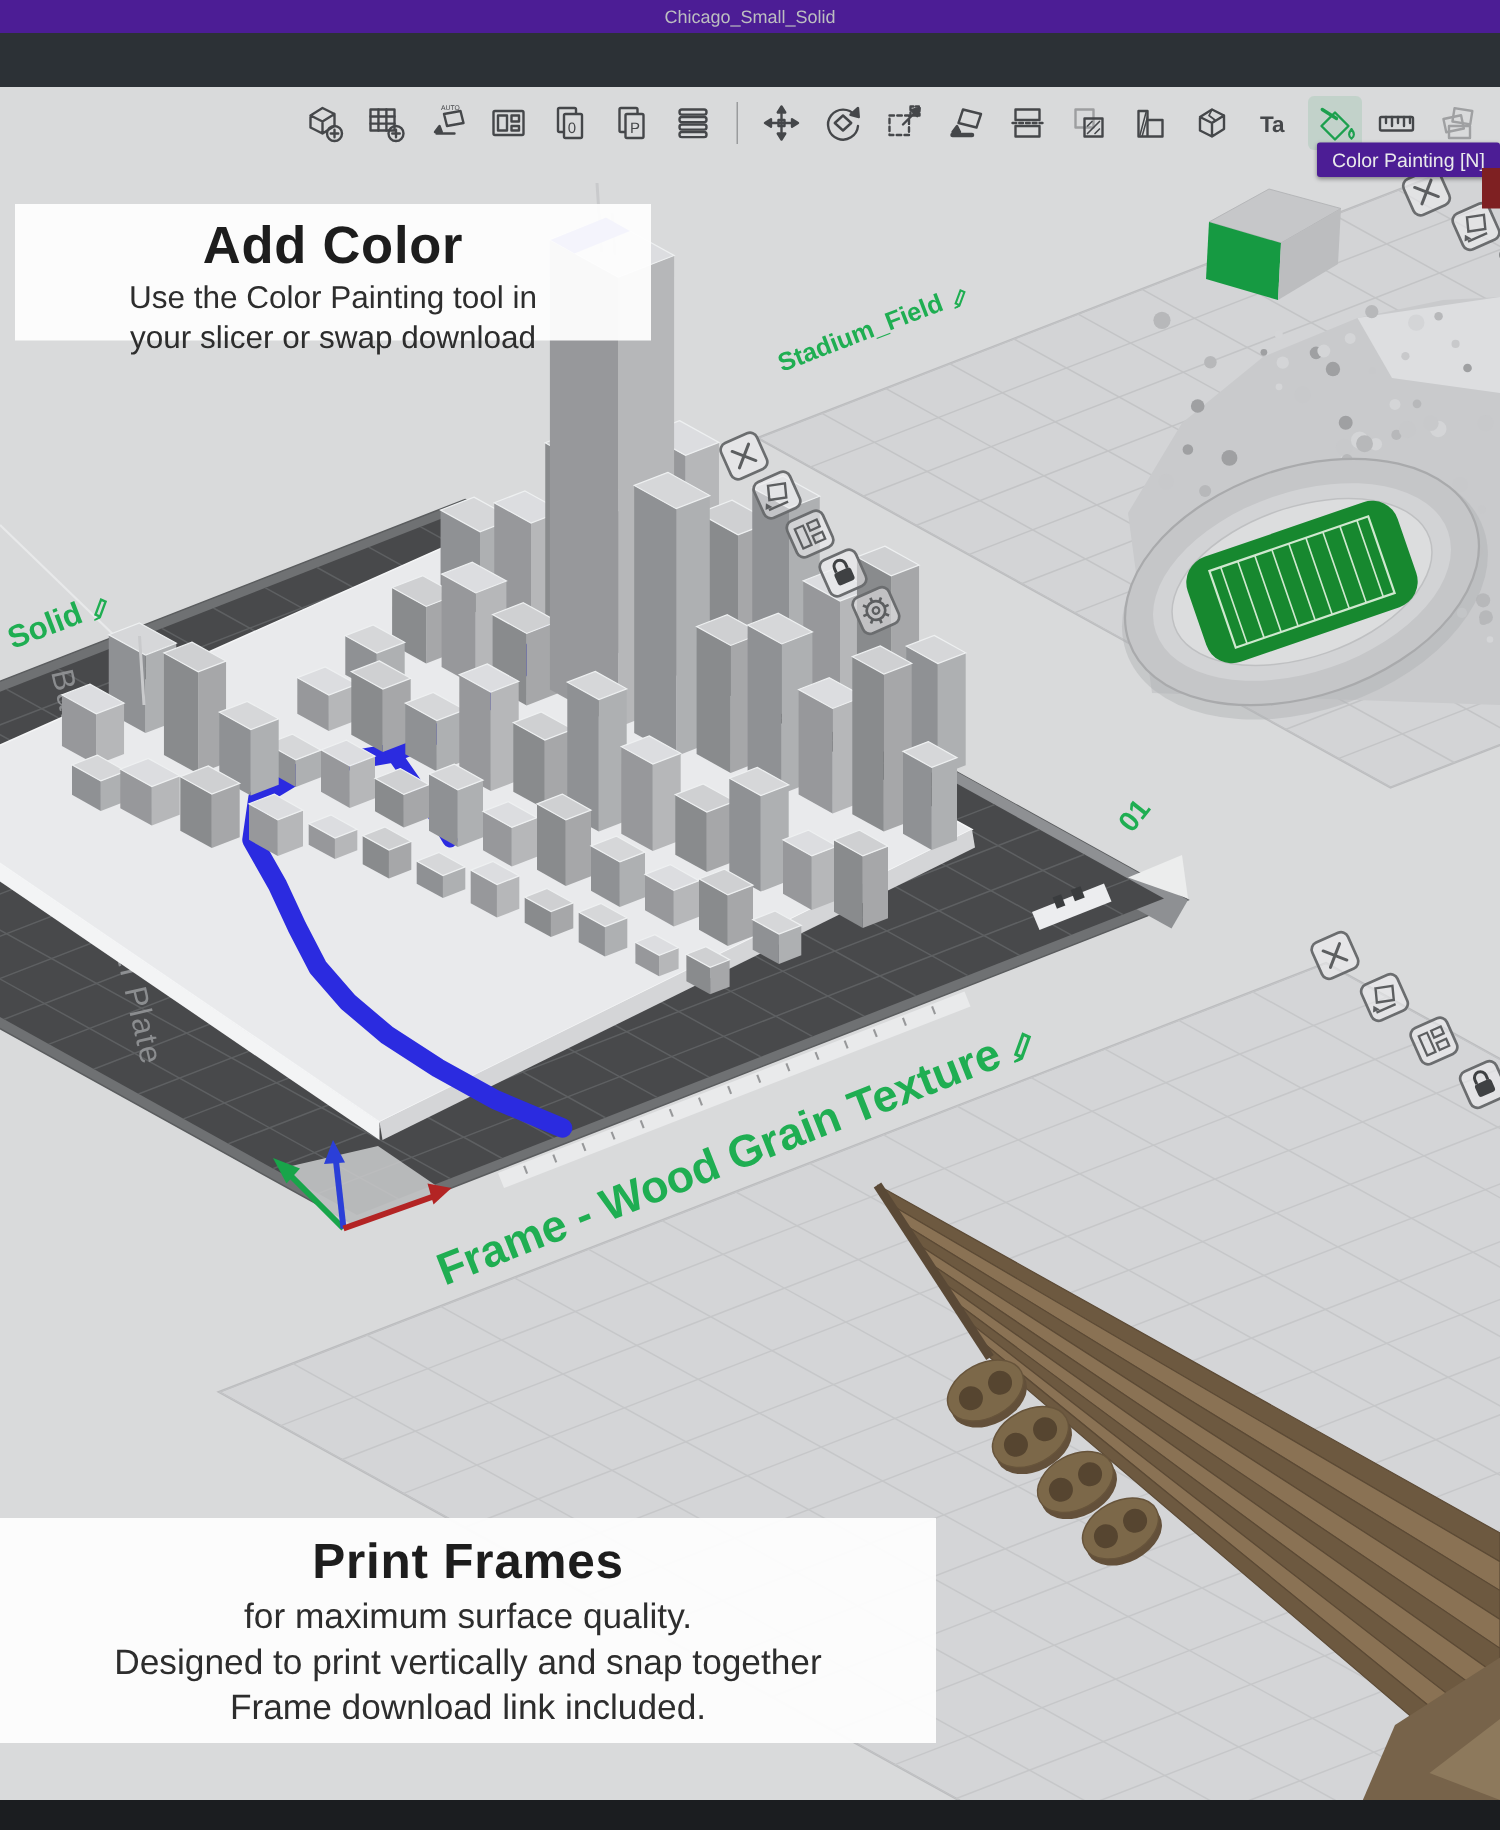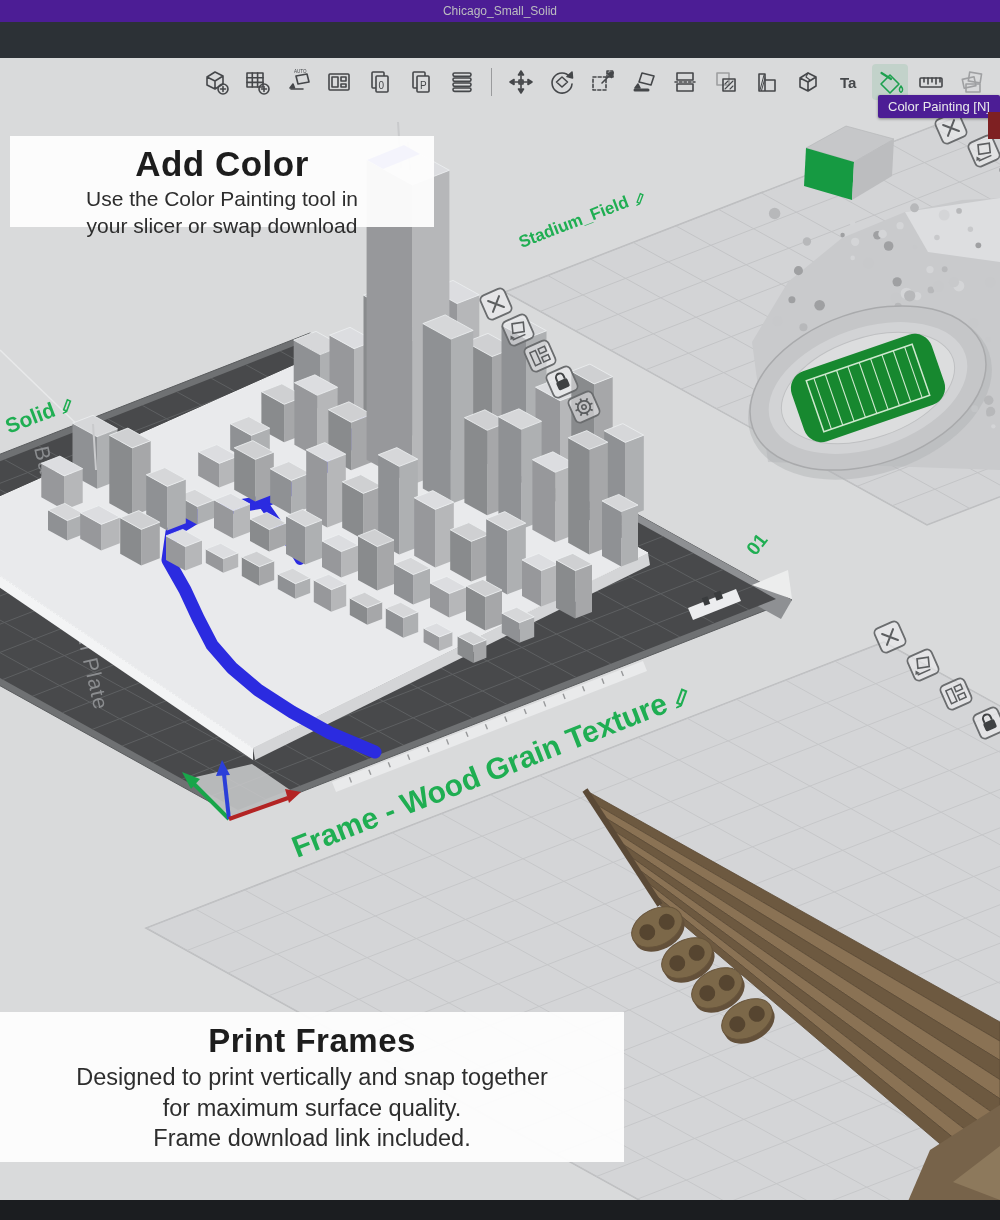--- a/index.html
+++ b/index.html
@@ -755,19 +755,19 @@
   <div class="tooltip">Color Painting [N]</div>
   <div class="red-strip"></div>
 
   <div class="overlay-box ov-add">
     <h1>Add Color</h1>
     <div class="ln">Use the Color Painting tool in</div>
     <div class="ln">your slicer or swap download</div>
   </div>
   <div class="overlay-box ov-pf">
     <h1>Print Frames</h1>
+    <div class="ln">for maximum surface quality.</div>
     <div class="ln">Designed to print vertically and snap together</div>
-    <div class="ln">for maximum surface quality.</div>
     <div class="ln">Frame download link included.</div>
   </div>
 
   <div class="bottombar"></div>
 </div>
 
 </body></html>

